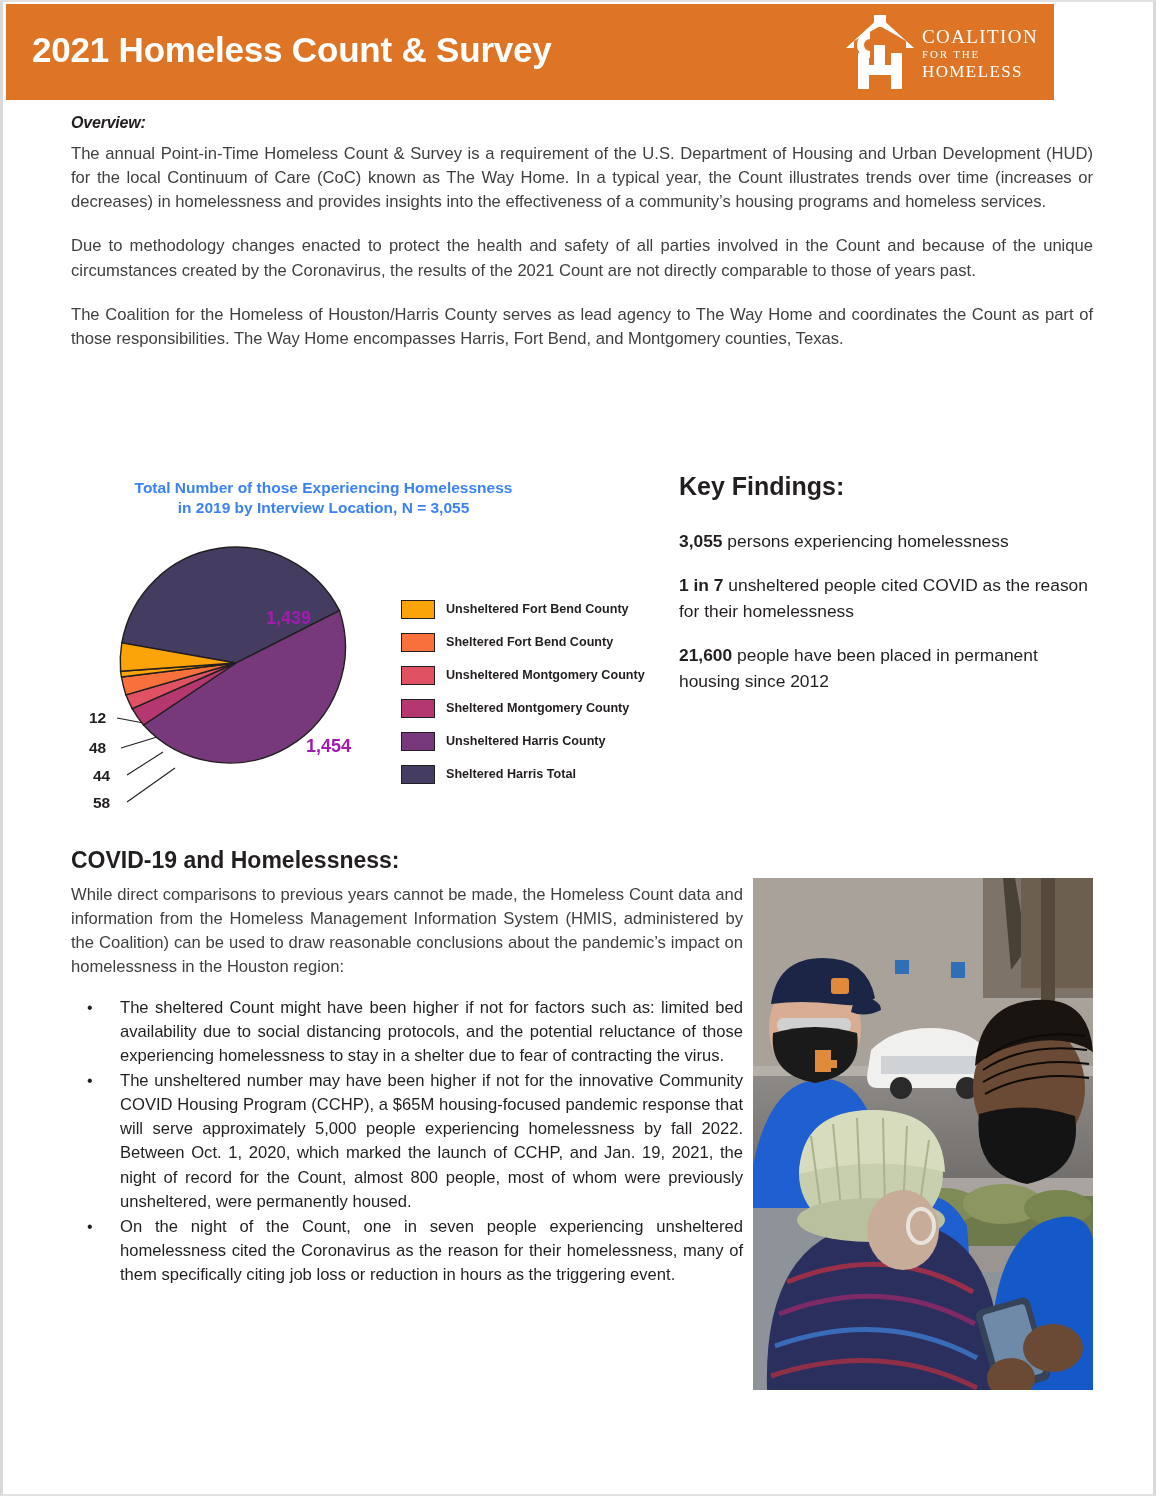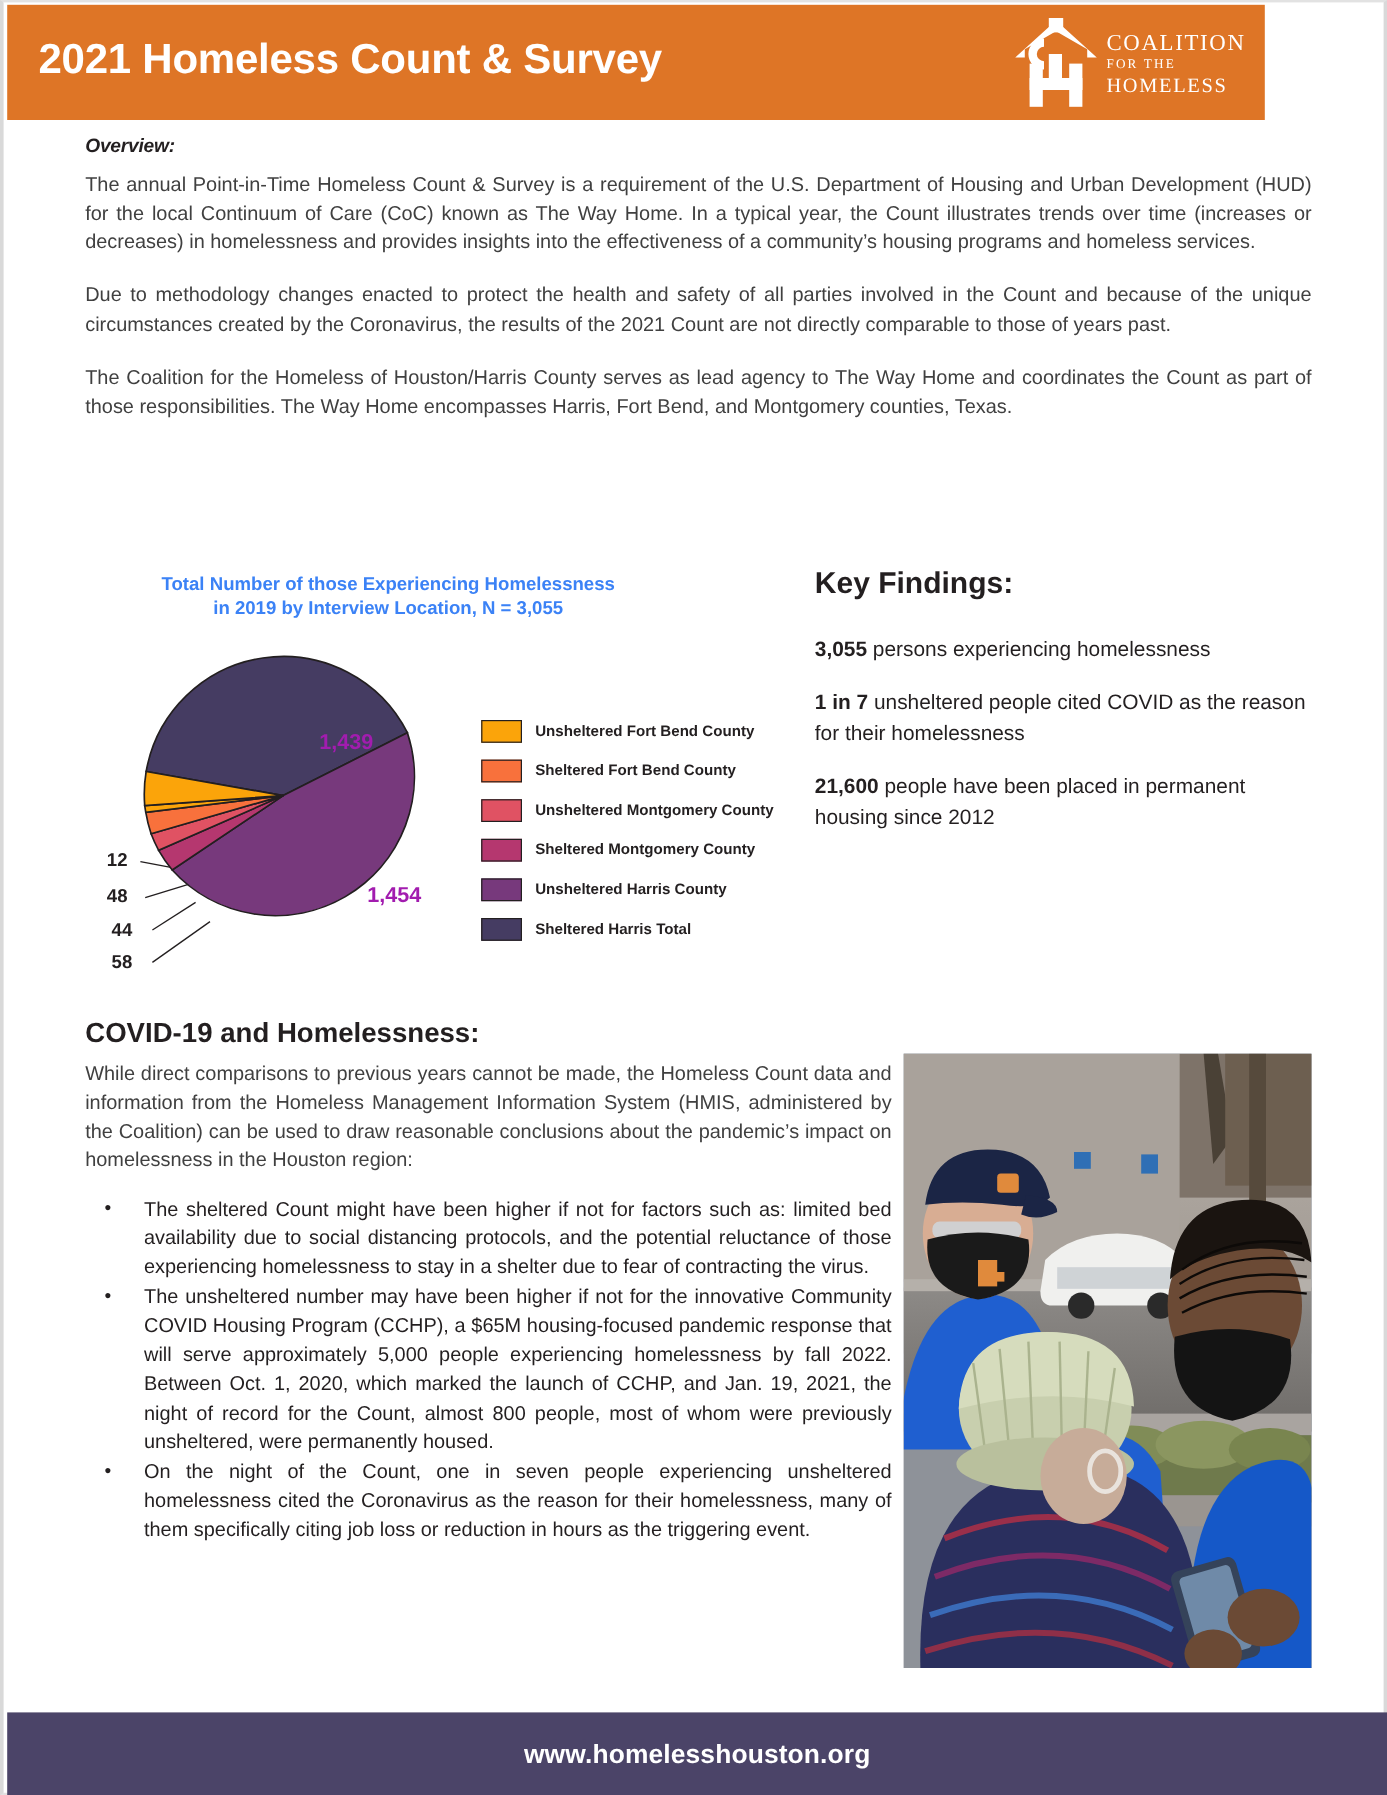--- a/index.html
+++ b/index.html
@@ -497,17 +497,14 @@
       <ellipse cx="150" cy="352" rx="36" ry="40" fill="#c7ac99"></ellipse>
       <ellipse cx="168" cy="348" rx="13" ry="17" fill="none" stroke="#e9e3dd" stroke-width="4"></ellipse>
 
       <rect x="232" y="424" width="56" height="86" rx="7" transform="rotate(-16 260 467)" fill="#35435a"></rect>
       <rect x="238" y="430" width="44" height="72" rx="4" transform="rotate(-16 260 466)" fill="#6f8aa8"></rect>
       <ellipse cx="300" cy="470" rx="30" ry="24" fill="#6b4a35"></ellipse>
       <ellipse cx="258" cy="500" rx="24" ry="20" fill="#6b4a35"></ellipse>
     </svg>
   </div>
 
-  <div class="footer">
-    <span class="footer-url">www.homelesshouston.org</span>
-  </div>
 
 </div>
 
 </body></html>

